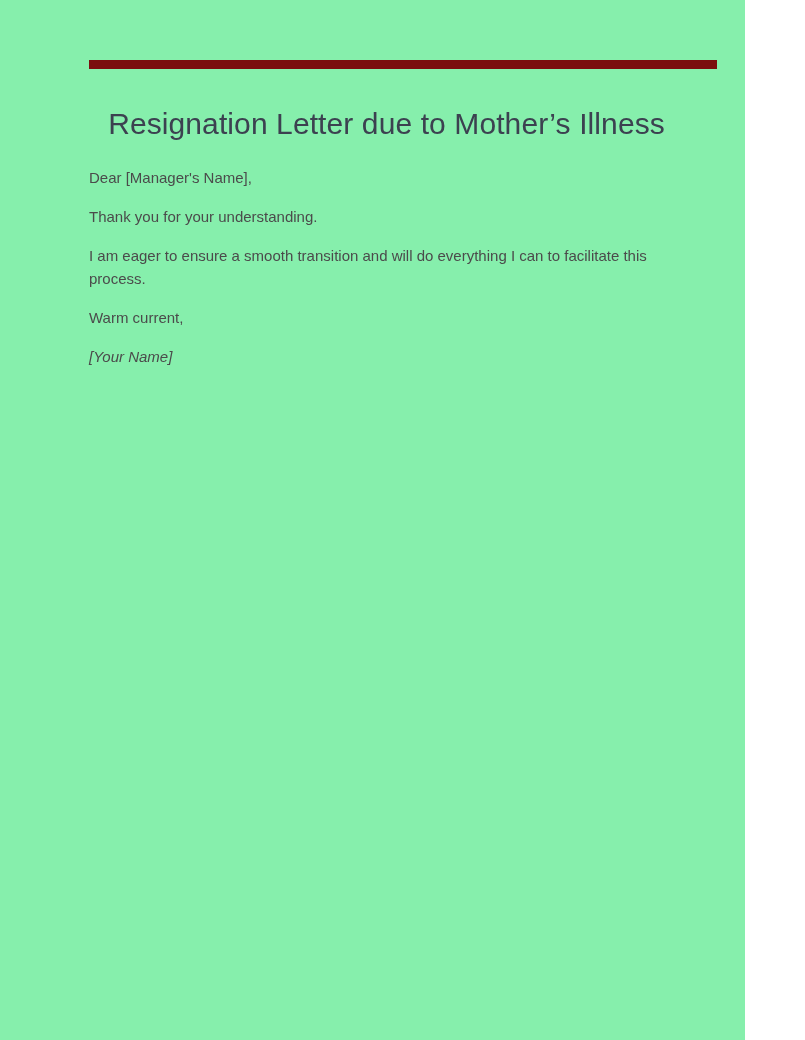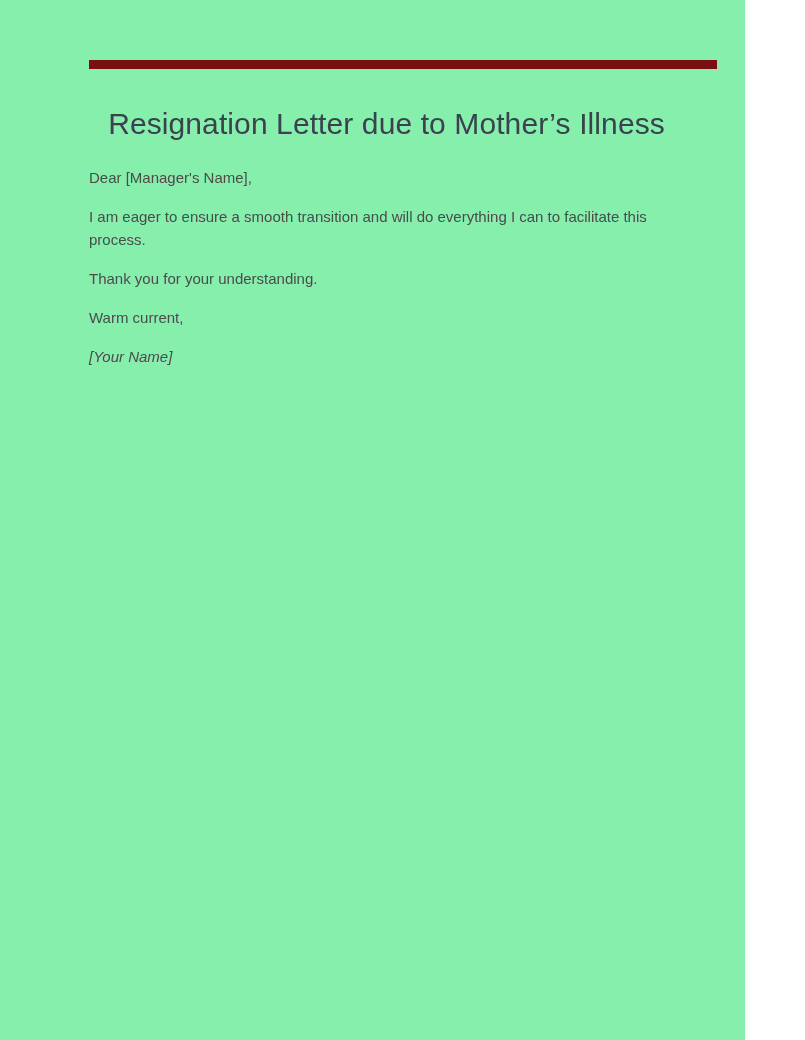--- a/index.html
+++ b/index.html
@@ -77,19 +77,19 @@
 <body>
 
 <div class="page">
 
   <div class="accent-rule"></div>
 
   <h1 class="doc-title">Resignation Letter due to Mother’s Illness</h1>
 
   <div class="letter-body">
     <p class="letter-para">Dear [Manager's Name],</p>
+    <p class="letter-para">Thank you for your understanding.</p>
     <p class="letter-para">I am eager to ensure a smooth transition and will do everything I can to facilitate this process.</p>
-    <p class="letter-para">Thank you for your understanding.</p>
     <p class="letter-para">Warm current,</p>
     <p class="letter-para">[Your Name]</p>
   </div>
 
 </div>
 
 </body></html>

